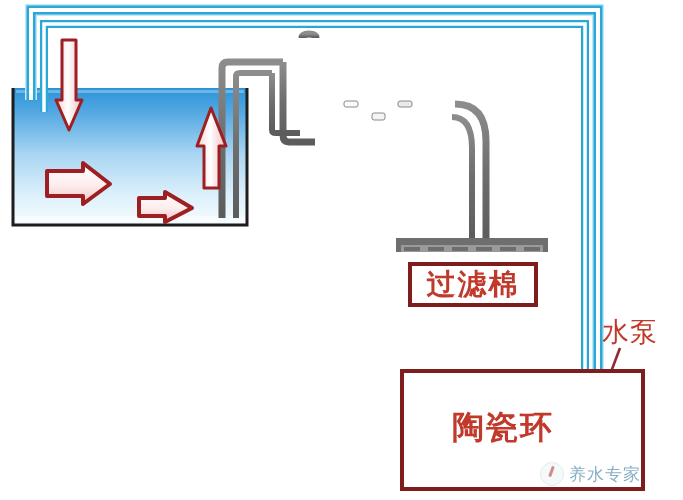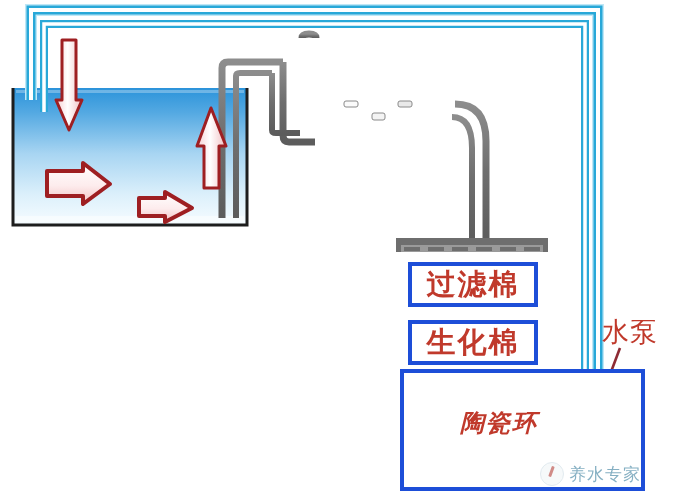--- a/index.html
+++ b/index.html
@@ -5,36 +5,36 @@
   html,body{margin:0;padding:0;background:#ffffff;}
   body{
     width:683px;height:500px;overflow:hidden;position:relative;
     font-family:"Liberation Sans","DejaVu Sans",sans-serif;
   }
   #stage{position:absolute;left:0;top:0;width:683px;height:500px;}
   #stage svg{position:absolute;left:0;top:0;}
 
   .labelbox{
     position:absolute;box-sizing:border-box;
-    background:#ffffff;border:4px solid #1d4ed8;
+    background:#ffffff;border:4px solid #7f1d1d;
     display:flex;align-items:center;justify-content:center;
   }
   .labeltext{
     font-family:"DejaVu Serif","Liberation Serif",serif;
     color:#c0392b;font-weight:700;letter-spacing:2px;
     white-space:nowrap;line-height:1;
   }
   #box-filter-cotton{left:408px;top:262px;width:130px;height:45px;}
   #box-filter-cotton .labeltext{font-size:29px;}
   #box-bio-cotton{left:408px;top:320px;width:130px;height:45px;}
   #box-bio-cotton .labeltext{font-size:29px;}
   #box-ceramic-ring{left:400px;top:369px;width:245px;height:122px;
      display:block;}
   #box-ceramic-ring .labeltext{
-     position:absolute;left:56px;top:38px;font-size:24px;font-style:italic;}
+     position:absolute;left:48px;top:38px;font-size:32px;}
 
   #pump-label{
     position:absolute;left:602px;top:318px;
     font-family:"DejaVu Serif","Liberation Serif",serif;
     font-size:27px;font-weight:400;color:#c0392b;letter-spacing:1px;
     white-space:nowrap;line-height:1;
   }
 
   #watermark{
     position:absolute;left:540px;top:459px;width:130px;height:30px;
@@ -169,23 +169,20 @@
     <g>
       <line x1="620" y1="348" x2="571" y2="478" stroke="#8e2b34" stroke-width="2.6"></line>
       <polygon points="571,478 573,464 580,470" fill="#8e2b34"></polygon>
     </g>
   </svg>
 
   <div class="labelbox" id="box-filter-cotton">
     <span class="labeltext">过滤棉</span>
   </div>
 
-  <div class="labelbox" id="box-bio-cotton">
-    <span class="labeltext">生化棉</span>
-  </div>
 
   <div class="labelbox" id="box-ceramic-ring">
     <span class="labeltext">陶瓷环</span>
   </div>
 
   <div id="pump-label">水泵</div>
 
   <div id="watermark">
     <span class="wm-glyph"></span>
     <span class="wm-text">养水专家</span>

